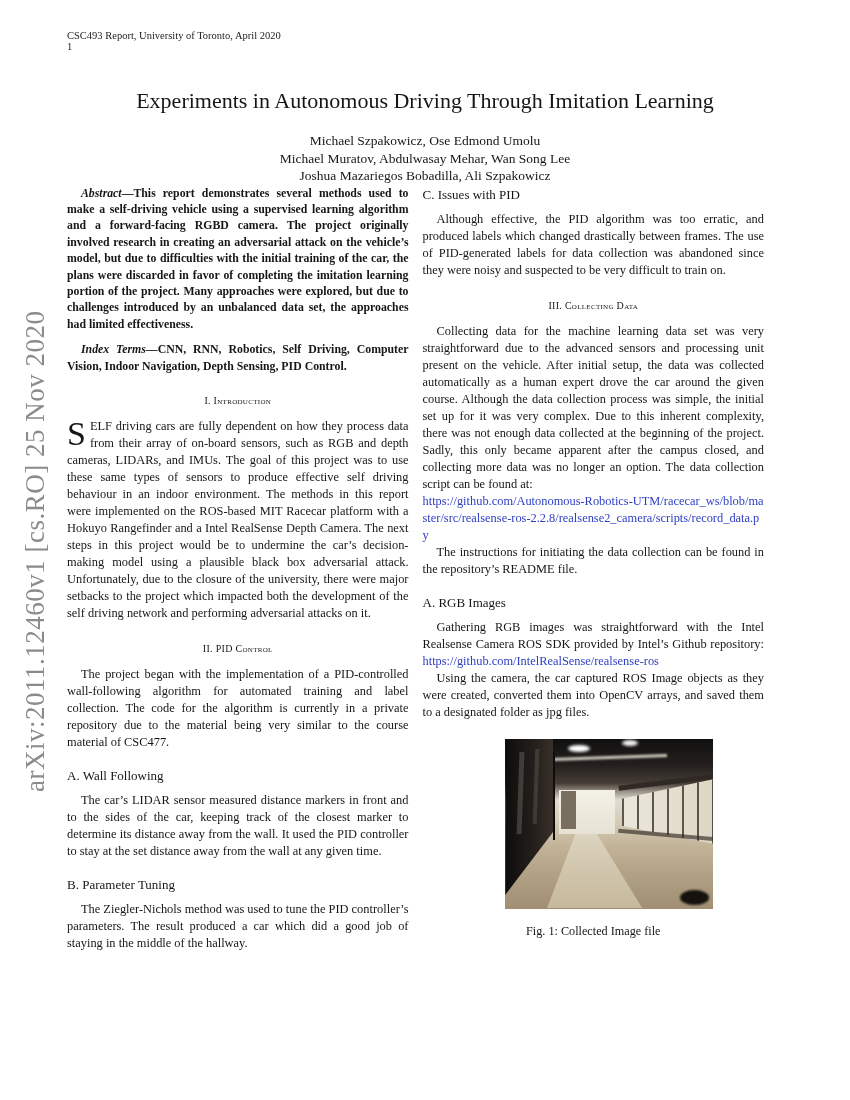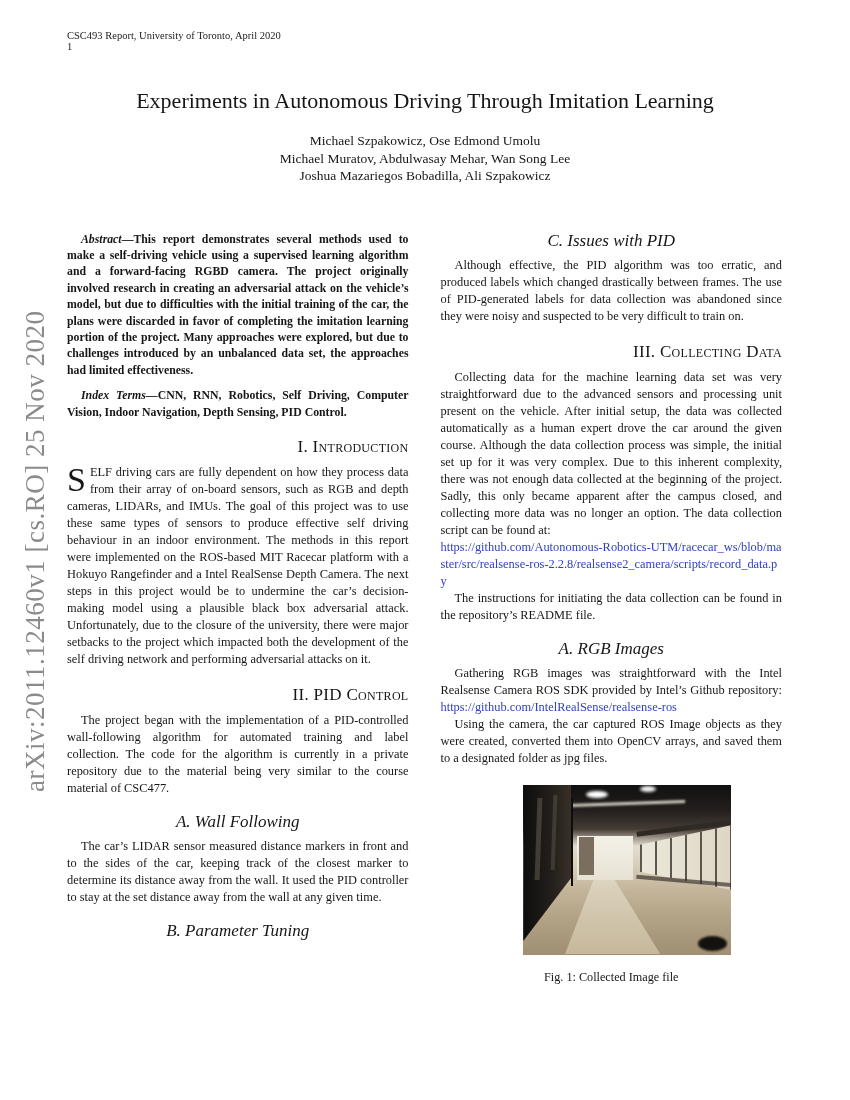--- a/index.html
+++ b/index.html
@@ -43,51 +43,49 @@
     text-align: center;
     margin: 36px 0 18px 0;
   }
   .authors {
     text-align: center;
     font-size: 13.5px;
     line-height: 17.5px;
   }
   .columns {
     display: flex;
-    gap: 32px;
-    margin-top: 46px;
+    gap: 14px;
     text-align: justify;
   }
   .col {
     width: 341.5px;
     font-size: 12.4px;
     line-height: 17px;
   }
   p { margin: 0; text-indent: 14px; }
   p.noindent { text-indent: 0; }
   .abstract {
     font-weight: bold;
     font-size: 11.8px;
     line-height: 16.4px;
   }
   .abstract .lbl-ital { font-style: italic; }
   .index-terms { margin-top: 9px; }
   h2.sec-heading {
     font-weight: normal;
     font-variant: small-caps;
-    font-size: 17px;
-    text-align: right;
+    font-size: 10px;
+    text-align: center;
     margin: 18px 0 9px 0;
     letter-spacing: 0.3px;
   }
   h3.sub-heading {
     font-weight: normal;
-    font-style: italic;
-    font-size: 17px;
-    text-align: center;
+    font-size: 13px;
+    text-align: left;
     margin: 16px 0 8px 0;
   }
   h3.sub-heading.first { margin-top: 1px; }
   .dropcap {
     float: left;
     font-size: 34px;
     line-height: 29px;
     padding: 1px 4px 0 0;
   }
   .link {
@@ -195,20 +193,21 @@
       <h2 class="sec-heading">I. Introduction</h2>
       <p class="noindent"><span class="dropcap">S</span><span>ELF driving cars are fully dependent on how they process data from their array of on-board sensors, such as RGB and depth cameras, LIDARs, and IMUs. The goal of this project was to use these same types of sensors to produce effective self driving behaviour in an indoor environment. The methods in this report were implemented on the ROS-based MIT Racecar platform with a Hokuyo Rangefinder and a Intel RealSense Depth Camera. The next steps in this project would be to undermine the car’s decision-making model using a plausible black box adversarial attack. Unfortunately, due to the closure of the university, there were major setbacks to the project which impacted both the development of the self driving network and performing adversarial attacks on it.</span></p>
 
       <h2 class="sec-heading">II. PID Control</h2>
       <p>The project began with the implementation of a PID-controlled wall-following algorithm for automated training and label collection. The code for the algorithm is currently in a private repository due to the material being very similar to the course material of CSC477.</p>
 
       <h3 class="sub-heading">A. Wall Following</h3>
       <p>The car’s LIDAR sensor measured distance markers in front and to the sides of the car, keeping track of the closest marker to determine its distance away from the wall. It used the PID controller to stay at the set distance away from the wall at any given time.</p>
 
       <h3 class="sub-heading">B. Parameter Tuning</h3>
+      <p>The Ziegler-Nichols method was used to tune the PID controller’s parameters. The result produced a car which did a good job of staying in the middle of the hallway.</p>
     </div>
 
     <div class="col">
       <h3 class="sub-heading first">C. Issues with PID</h3>
       <p>Although effective, the PID algorithm was too erratic, and produced labels which changed drastically between frames. The use of PID-generated labels for data collection was abandoned since they were noisy and suspected to be very difficult to train on.</p>
 
       <h2 class="sec-heading">III. Collecting Data</h2>
       <p>Collecting data for the machine learning data set was very straightforward due to the advanced sensors and processing unit present on the vehicle. After initial setup, the data was collected automatically as a human expert drove the car around the given course. Although the data collection process was simple, the initial set up for it was very complex. Due to this inherent complexity, there was not enough data collected at the beginning of the project. Sadly, this only became apparent after the campus closed, and collecting more data was no longer an option. The data collection script can be found at:</p>
       <a class="link block-link">https://github.com/Autonomous-Robotics-UTM/racecar_ws/blob/master/src/realsense-ros-2.2.8/realsense2_camera/scripts/record_data.py</a>
       <p>The instructions for initiating the data collection can be found in the repository’s README file.</p>

